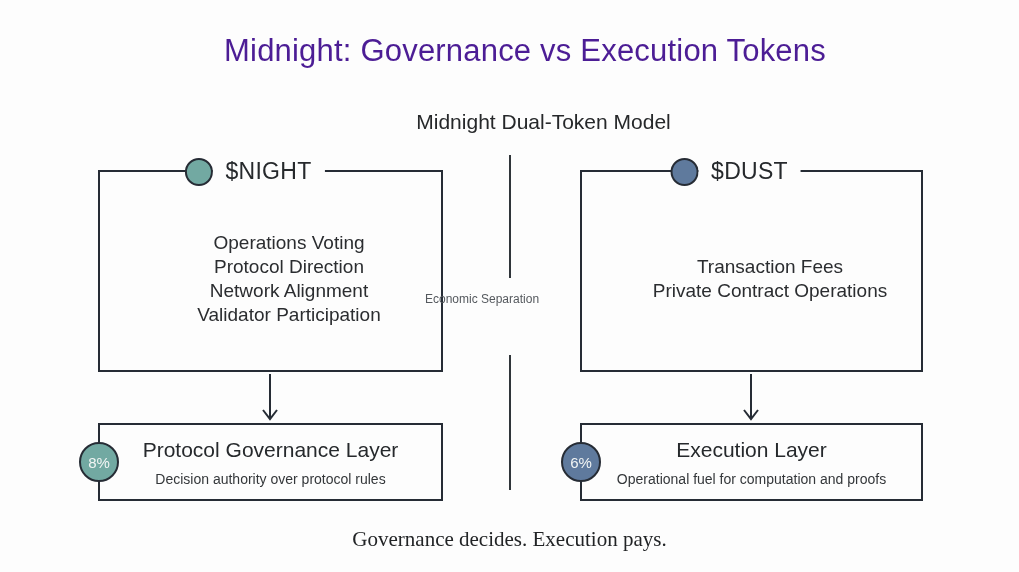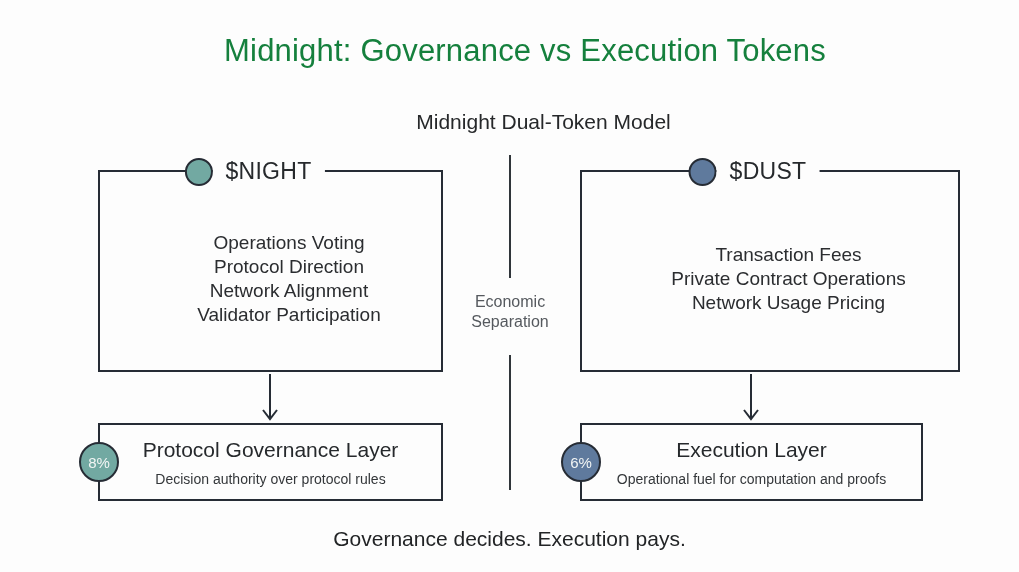--- a/index.html
+++ b/index.html
@@ -15,42 +15,42 @@
   body{font-family:"Liberation Sans","DejaVu Sans",sans-serif;color:var(--ink);}
   .canvas{
     position:relative;
     width:1019px;height:572px;
     background:var(--bg);
     overflow:hidden;
   }
   .page-title{
     position:absolute;top:33px;left:0;width:100%;
     text-align:center;
-    font-size:31px;font-weight:400;color:#15803d;
+    font-size:31px;font-weight:400;color:#4c1d95;
     letter-spacing:.2px;
     padding-left:31px;
   }
   .page-subtitle{
     position:absolute;top:110px;left:0;width:100%;
     text-align:center;
     font-size:21px;font-weight:400;color:#26282a;margin-left:34px;
   }
   
   .token-box{
     position:absolute;
     border:2px solid var(--outline);
     background:var(--bg);
     display:flex;flex-direction:column;justify-content:center;
     gap:2px;
     padding-top:16px;
     text-align:center;
     padding-left:37px;
   }
   .token-box.left{left:98px;top:170px;width:345px;height:202px;}
-  .token-box.right{left:580px;top:170px;width:380px;height:202px;}
+  .token-box.right{left:580px;top:170px;width:343px;height:202px;}
   .token-label{
     position:absolute;top:-16px;left:50%;
     transform:translateX(calc(-50% - 16px));
     display:flex;align-items:center;
     line-height:1;
   }
   .token-dot{
     width:28px;height:28px;border-radius:50%;
     border:2.5px solid var(--outline);
     flex:0 0 auto;
@@ -66,23 +66,23 @@
   .token-item{
     font-size:19px;color:#2b2d30;
   }
   
   .divider-seg{
     position:absolute;left:509px;width:2px;background:#30353a;
   }
   .divider-seg.top{top:155px;height:123px;}
   .divider-seg.bottom{top:355px;height:135px;}
   .divider-label{
-    position:absolute;top:292px;left:449px;width:122px;
-    text-align:center;
-    font-size:16px;line-height:1.25;color:var(--muted);
+    position:absolute;top:292px;left:425px;width:122px;
+    text-align:left;
+    font-size:12px;line-height:1.25;color:var(--muted);
   }
   
   .arrow{position:absolute;top:374px;width:20px;height:48px;}
   .arrow.left{left:260px;}
   .arrow.right{left:741px;}
   
   .layer-box{
     position:absolute;top:423px;height:78px;
     border:2px solid var(--outline);
     background:var(--bg);
@@ -98,21 +98,21 @@
     width:40px;height:40px;border-radius:50%;
     border:2.5px solid var(--outline);
     display:flex;align-items:center;justify-content:center;
     font-size:15px;color:#f2f5f4;
   }
   .layer-badge.night{background:var(--night);}
   .layer-badge.dust{background:var(--dust);}
   .page-footer{
     position:absolute;top:527px;left:0;width:100%;
     text-align:center;
-    font-size:21px;color:#222426;
+    font-size:21px;color:#222426;font-family:Liberation Serif, serif;
   }
 </style>
 </head>
 <body>
 
 <div class="canvas">
 
   <div class="page-title">Midnight: Governance vs Execution Tokens</div>
   <div class="page-subtitle">Midnight Dual-Token Model</div>
 
@@ -127,21 +127,20 @@
     <div class="token-item">Validator Participation</div>
   </div>
 
   <div class="token-box right">
     <div class="token-label">
       <span class="token-dot dust"></span>
       <span class="token-name">$DUST</span>
     </div>
     <div class="token-item">Transaction Fees</div>
     <div class="token-item">Private Contract Operations</div>
-    <div class="token-item">Network Usage Pricing</div>
   </div>
 
   <div class="divider-seg top"></div>
   <div class="divider-label">Economic Separation</div>
   <div class="divider-seg bottom"></div>
 
   <svg class="arrow left" viewBox="0 0 20 48">
     <line x1="10" y1="0" x2="10" y2="45" stroke="#262c35" stroke-width="2"></line>
     <polyline points="3,36 10,45 17,36" fill="none" stroke="#262c35" stroke-width="2"></polyline>
   </svg>

